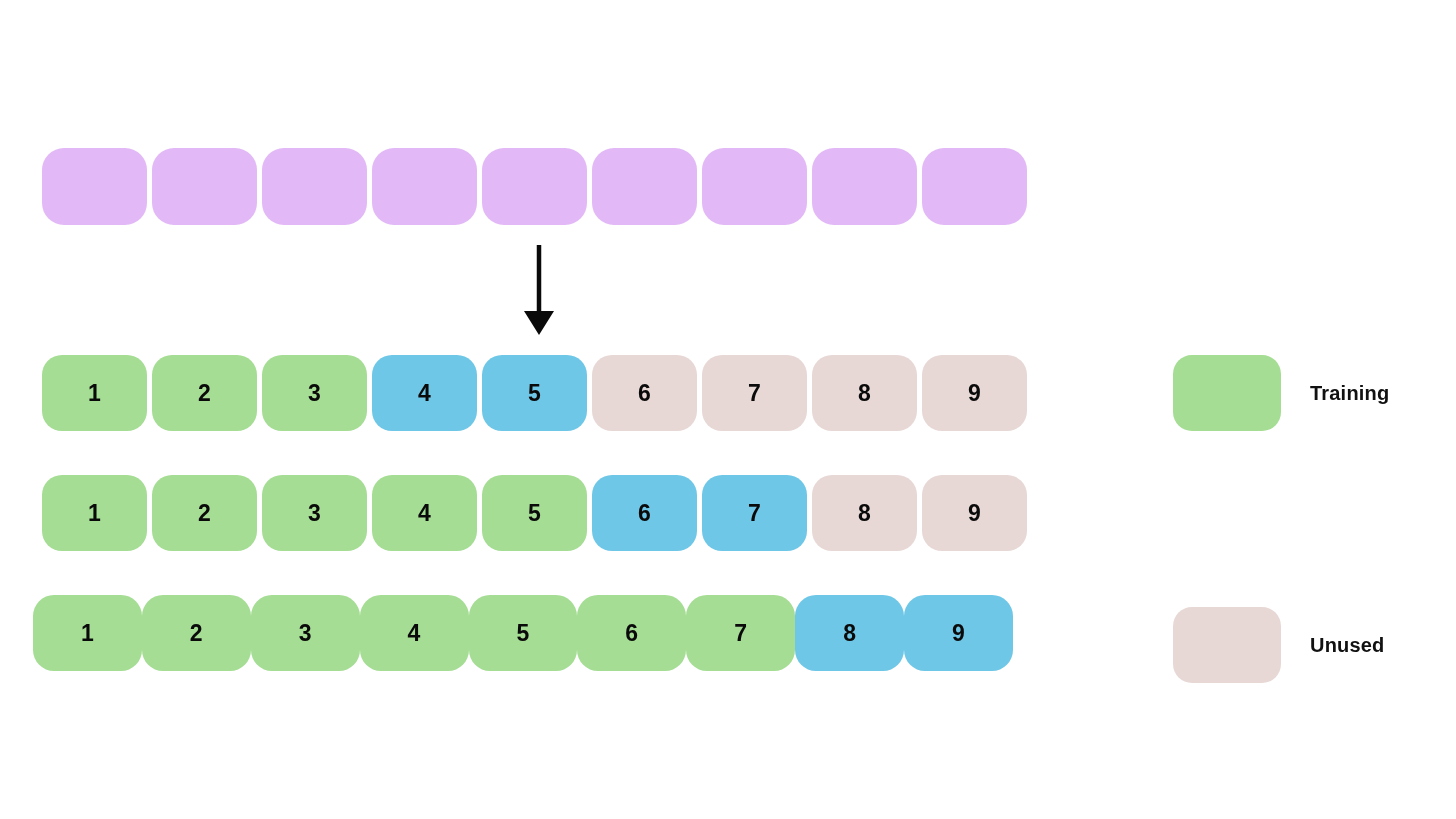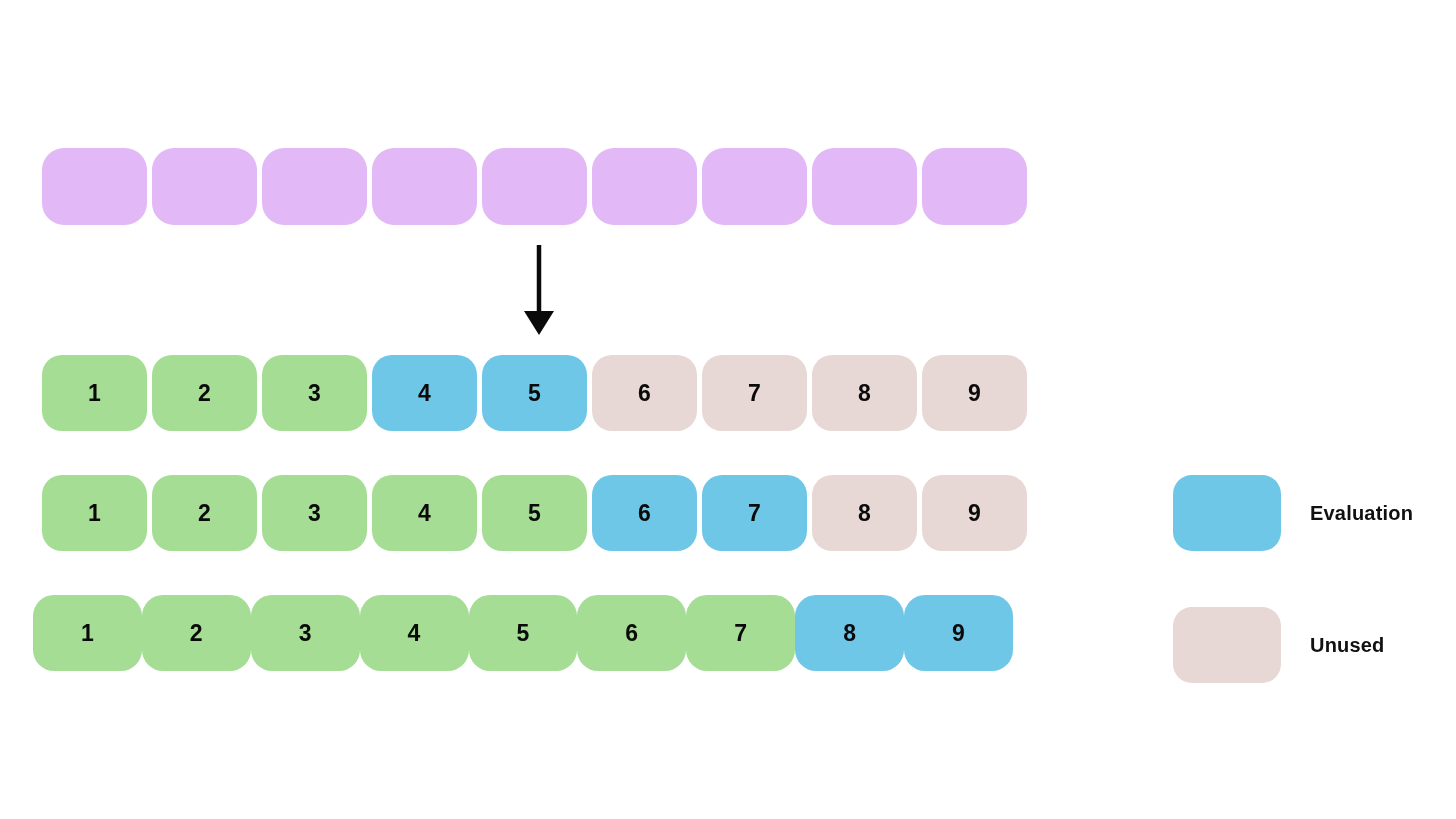--- a/index.html
+++ b/index.html
@@ -257,23 +257,23 @@
       </div>
       <div class="block" style="background: rgb(111, 199, 231);">
         <span class="block-label">8</span>
       </div>
       <div class="block" style="background: rgb(111, 199, 231);">
         <span class="block-label">9</span>
       </div>
     </div>
 
   <div id="legend">
-    <div class="legend-item" id="legend-item-1">
-      <div class="legend-swatch" style="background: rgb(111, 199, 231);"></div>
-      <div class="legend-label">Evaluation</div>
+    <div class="legend-item" id="legend-item-0">
+      <div class="legend-swatch" style="background: rgb(164, 221, 147);"></div>
+      <div class="legend-label">Training</div>
     </div>
     <div class="legend-item" id="legend-item-2">
       <div class="legend-swatch" style="background: rgb(231, 216, 214);"></div>
       <div class="legend-label">Unused</div>
     </div>
   </div>
 
 </div>
 
 </body></html>

